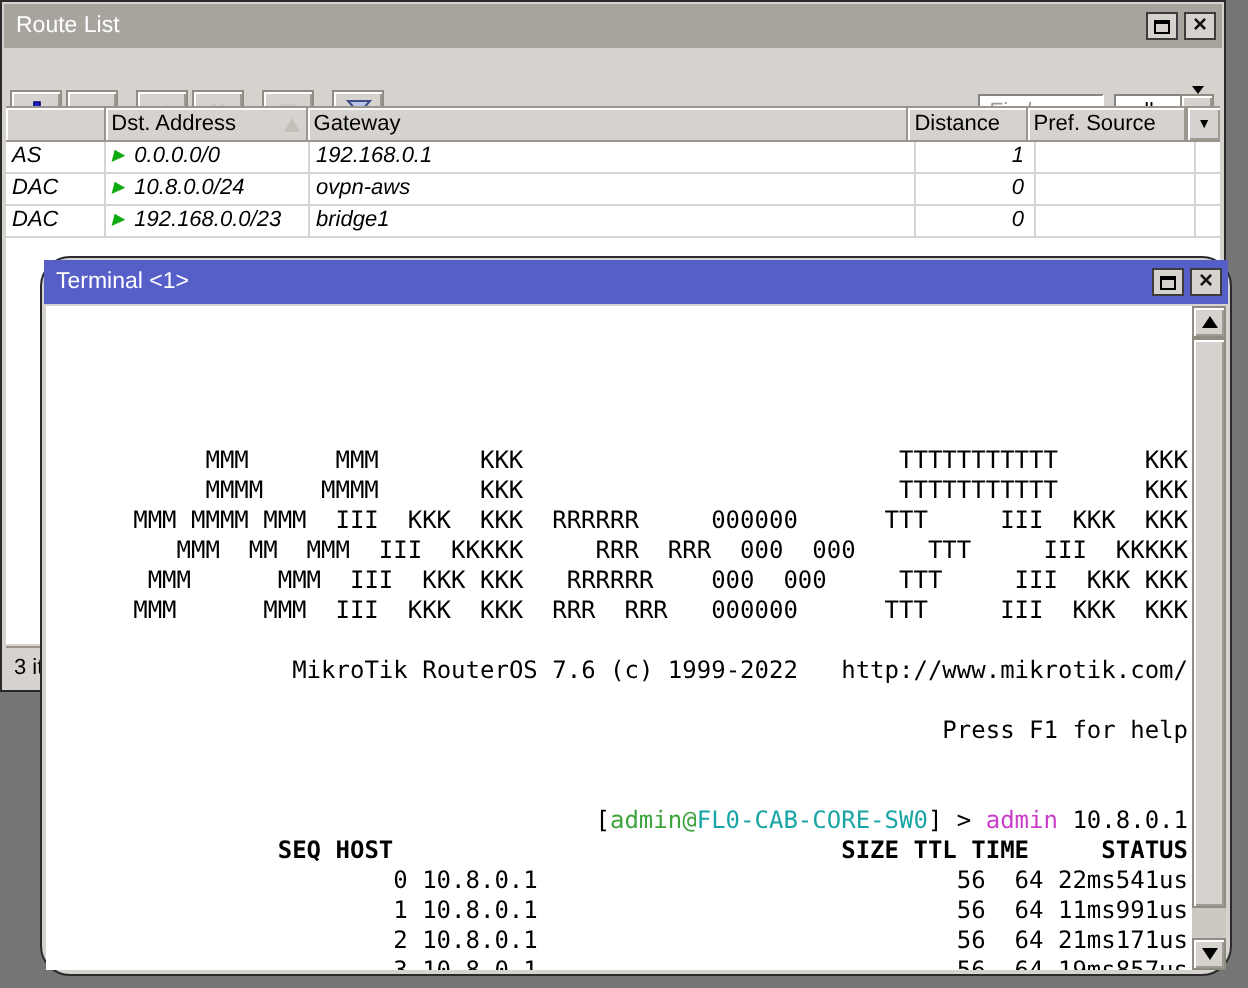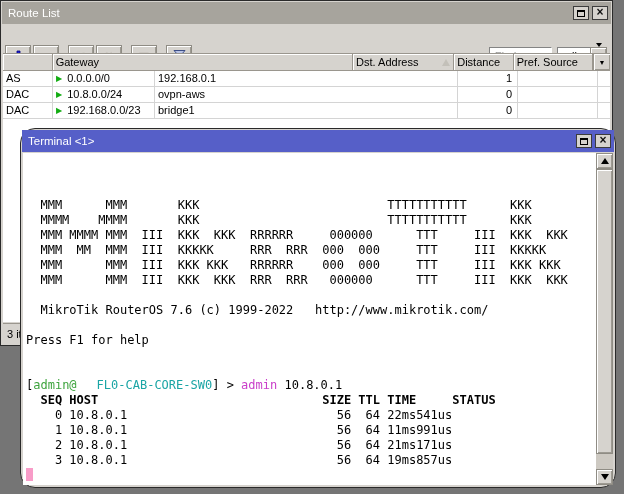--- a/index.html
+++ b/index.html
@@ -51,32 +51,32 @@
            box-shadow: inset 1px 1px 0 #fff; display:flex; align-items:center; white-space:nowrap; overflow:hidden; }
   .hspacer { flex:1; border-bottom:1px solid #9a968e; box-shadow: inset 1px 1px 0 #fff; }
   .hbtn { width:17px; border-bottom:1px solid #9a968e; border-left:1px solid #9a968e;
           background:#d6d3ce; box-shadow: inset 1px 1px 0 #fff, inset -1px -1px 0 #9d9a92;
           display:flex; align-items:center; justify-content:center; font-size:7px; color:#000; }
   .sort-tri { width:0; height:0; border-left:4px solid transparent; border-right:4px solid transparent;
               border-bottom:7px solid #c3c0b9; margin-left:auto; }
   .w-flags{width:50px;} .w-dst{width:102px;} .w-gw{width:303px;} .w-dist{width:60px;} .w-pref{width:80px;}
   .trow { display:flex; height:16px; font-size:11px; background:#fff; }
   .c { padding:1px 3px; border-right:1px solid #d4d4d4; border-bottom:1px solid #d4d4d4;
-       white-space:nowrap; overflow:hidden; }
+       white-space:nowrap; overflow:hidden;font-style:italic; }
   .c.dist { text-align:right; padding-right:5px; }
   .c.last { flex:1; border-right:none; }
   .arrow { color:#12ac12; font-size:8px; margin-right:5px; position:relative; top:-1px; }
   .statusbar { position:absolute; left:2px; right:2px; bottom:2px; height:20px; background:#d6d3ce;
                border-top:1px solid #9a968e; font-size:11px; display:flex; align-items:center; padding-left:4px; }
 
   
   .term-body { position:absolute; left:2px; right:2px; top:24px; bottom:2px; background:#fff; overflow:hidden; }
   .term-pre { position:absolute; left:3px; top:0; right:19px; bottom:0; overflow:hidden;
-              font:12px/15px "DejaVu Sans Mono", monospace; color:#000; white-space:pre; padding-top:0; }
-  .c-user { color:#3ea43e; } .c-host { color:#1aa5a5;margin-left:20px; } .c-cmd { color:#c93ec9; }
+              font:12px/15px "DejaVu Sans Mono", monospace; color:#000; white-space:pre; padding-top:25px;text-align:right; }
+  .c-user { color:#3ea43e; } .c-host { color:#1aa5a5; } .c-cmd { color:#c93ec9; }
   .c-bold { font-weight:bold; }
   .cursor { display:inline-block; width:7px; height:13px; background:#f89cc8; vertical-align:-2px; }
   .vscroll { position:absolute; top:0; right:0; bottom:0; width:17px; background:#cdc9c2; }
   .sb-btn { position:absolute; left:0; width:17px; height:16px; background:#d6d3ce; border:1px solid #8f8c84;
             box-shadow: inset 1px 1px 0 #fff, inset -1px -1px 0 #9d9a92;
             display:flex; align-items:center; justify-content:center; }
   .sb-up { top:0; } .sb-down { bottom:0; }
   .tri-up { width:0; height:0; border-left:4px solid transparent; border-right:4px solid transparent; border-bottom:6px solid #000; }
   .tri-down { width:0; height:0; border-left:4px solid transparent; border-right:4px solid transparent; border-top:6px solid #000; }
   .sb-thumb { position:absolute; left:0; top:16px; width:17px; height:285px; background:#d6d3ce;
@@ -129,25 +129,25 @@
         <span class="scope-btn">
           <span><span class="dd-bar"></span><span class="dd-tri"></span></span>
         </span>
       </span>
     </span>
   </div>
 
   <div class="rl-body">
     <div class="thead">
       <span class="hcell w-flags"></span>
-      <span class="hcell w-gw">Gateway</span>
       <span class="hcell w-dst">
         <span>Dst. Address</span>
         <span class="sort-tri"></span>
       </span>
+      <span class="hcell w-gw">Gateway</span>
       <span class="hcell w-dist">Distance</span>
       <span class="hcell w-pref">Pref. Source</span>
       <span class="hspacer"></span>
       <span class="hbtn">
           <span>▼</span>
         </span>
     </div>
     <div>
   <div class="trow">
     <span class="c w-flags flags">AS</span>

